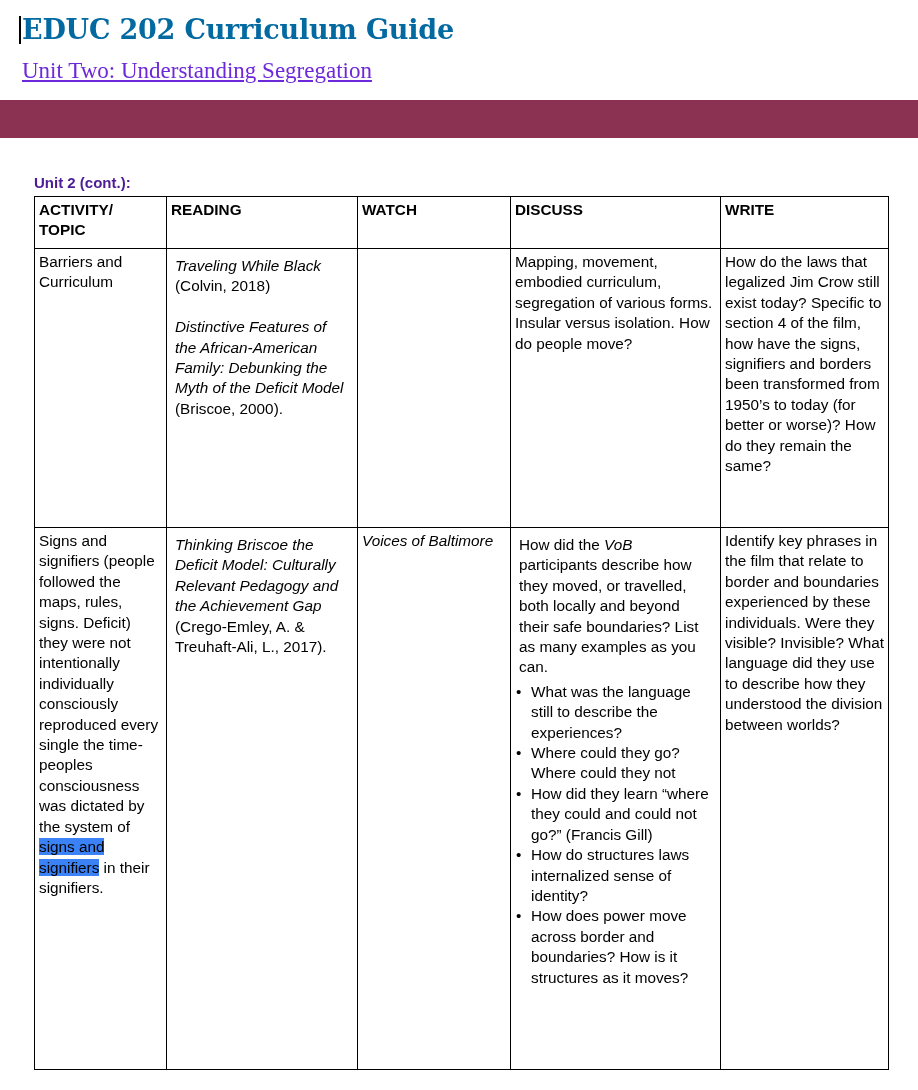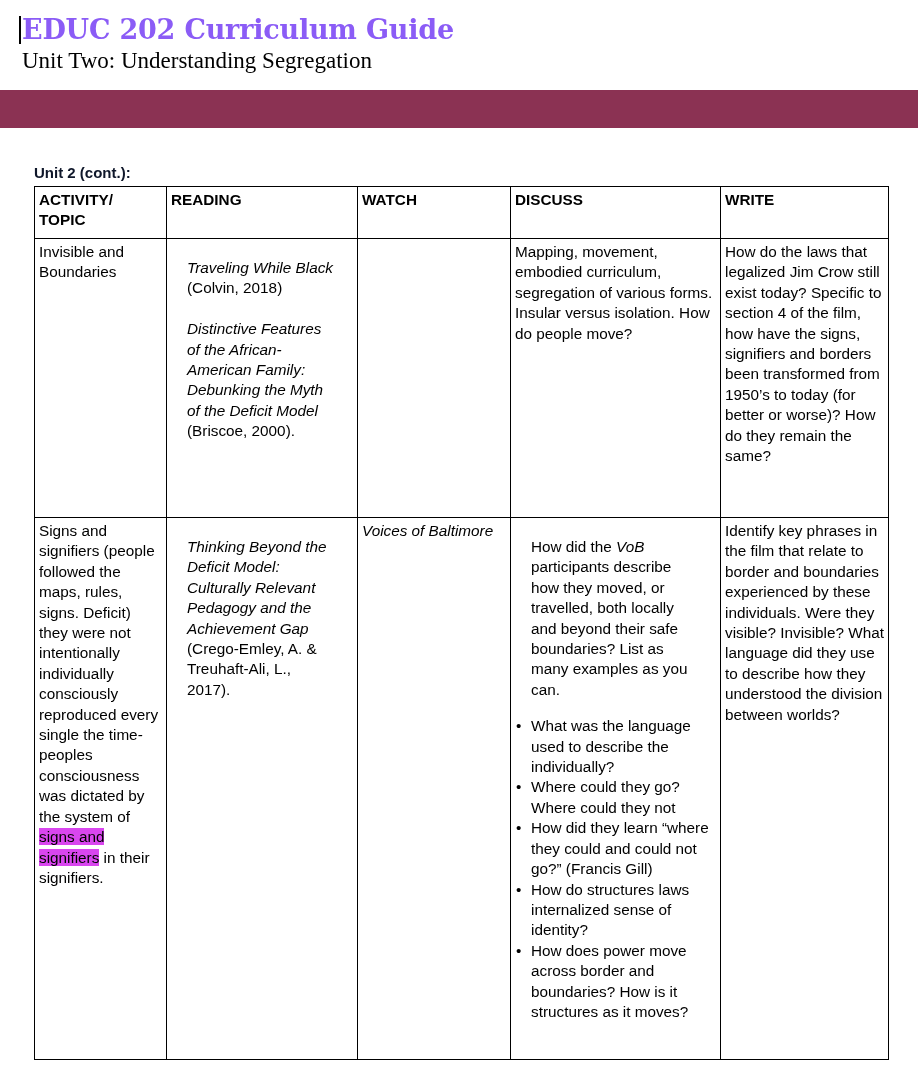--- a/index.html
+++ b/index.html
@@ -18,60 +18,61 @@
 
   
   .doc-header {
     padding: 14px 0 0 22px;
   }
   .doc-title {
     font-family: "DejaVu Serif", serif;
     font-weight: bold;
     font-size: 27px;
     line-height: 32px;
-    color: #8b5cf6;
+    color: #0369a1;
     letter-spacing: -0.2px;
     white-space: nowrap;
     position: relative;
   }
   .doc-title::before {
     content: "";
     position: absolute;
     left: -3px;
     top: 2px;
     width: 2px;
     height: 28px;
     background: #000;
   }
   .doc-subtitle {
     font-family: "Liberation Serif", serif;
     font-size: 23px;
     line-height: 30px;
-    color: #000000;
-    margin-top: 0;
+    color: #6d28d9;
+    margin-top: 10px;
     white-space: nowrap;
+    text-decoration: underline;
   }
   .banner-bar {
     margin-top: 14px;
     width: 918px;
     height: 38px;
   }
 
   
   .table-wrap {
     margin-left: 34px;
     margin-top: 36px;
     width: 854px;
   }
   .section-label {
     font-size: 15px;
     font-weight: bold;
     line-height: 18px;
     margin-bottom: 4px;
-    color: #0f172a;
+    color: #4c1d95;
   }
 
   table.guide {
     border-collapse: collapse;
     width: 854px;
     table-layout: fixed;
   }
   table.guide td, table.guide th {
     border: 1.2px solid #000000;
     vertical-align: top;
@@ -90,23 +91,23 @@
   col.c1 { width: 132px; }
   col.c2 { width: 191px; }
   col.c3 { width: 153px; }
   col.c4 { width: 210px; }
   col.c5 { width: 168px; }
 
   .row1 td { height: 272px; }
   .row2 td { height: 535px; }
 
   .ital { font-style: italic; }
-  .hl { background: #d946ef; }
-
-  .para { margin: 16px; }
+  .hl { background: #3b82f6; }
+
+  .para { margin: 4px; }
   .para + .para { margin-top: 20.4px; }
 
   ul.qlist {
     margin: 0;
     padding: 0;
     list-style: none;
   }
   ul.qlist li {
     position: relative;
     padding-left: 16px;
@@ -151,21 +152,21 @@
         <th>READING</th>
         <th>WATCH</th>
         <th>DISCUSS</th>
         <th>WRITE</th>
       </tr>
     </thead>
     <tbody>
 
       <tr class="row1">
         <td>
-          <span>Invisible and Boundaries</span>
+          <span>Barriers and Curriculum</span>
         </td>
         <td>
           <p class="para"><span class="ital">Traveling While Black</span><span> (Colvin, 2018)</span></p>
           <p class="para"><span class="ital">Distinctive Features of the African-American Family: Debunking the Myth of the Deficit Model</span><span> (Briscoe, 2000).</span></p>
         </td>
         <td>
           <span></span>
         </td>
         <td>
           <span>Mapping, movement, embodied curriculum, segregation of various forms. Insular versus isolation. How do people move?</span>
@@ -173,29 +174,29 @@
         <td>
           <span>How do the laws that legalized Jim Crow still exist today? Specific to section 4 of the film, how have the signs, signifiers and borders been transformed from 1950’s to today (for better or worse)? How do they remain the same?</span>
         </td>
       </tr>
 
       <tr class="row2">
         <td>
           <span>Signs and signifiers (people followed the maps, rules, signs. Deficit) they were not intentionally individually consciously reproduced every single the time-peoples consciousness was dictated by the system of </span><span class="hl">signs and signifiers</span><span> in their signifiers.</span>
         </td>
         <td>
-          <p class="para"><span class="ital">Thinking Beyond the Deficit Model: Culturally Relevant Pedagogy and the Achievement Gap</span><span> (Crego-Emley, A. &amp; Treuhaft-Ali, L., 2017).</span></p>
+          <p class="para"><span class="ital">Thinking Briscoe the Deficit Model: Culturally Relevant Pedagogy and the Achievement Gap</span><span> (Crego-Emley, A. &amp; Treuhaft-Ali, L., 2017).</span></p>
         </td>
         <td>
           <span class="ital">Voices of Baltimore</span>
         </td>
         <td>
           <p class="para"><span>How did the </span><span class="ital">VoB</span><span> participants describe how they moved, or travelled, both locally and beyond their safe boundaries? List as many examples as you can.</span></p>
           <ul class="qlist">
-            <li>What was the language used to describe the individually?</li>
+            <li>What was the language still to describe the experiences?</li>
             <li>Where could they go? Where could they not</li>
             <li>How did they learn “where they could and could not go?” (Francis Gill)</li>
             <li>How do structures laws internalized sense of identity?</li>
             <li>How does power move across border and boundaries? How is it structures as it moves?</li>
           </ul>
         </td>
         <td>
           <span>Identify key phrases in the film that relate to border and boundaries experienced by these individuals. Were they visible? Invisible? What language did they use to describe how they understood the division between worlds?</span>
         </td>
       </tr>

